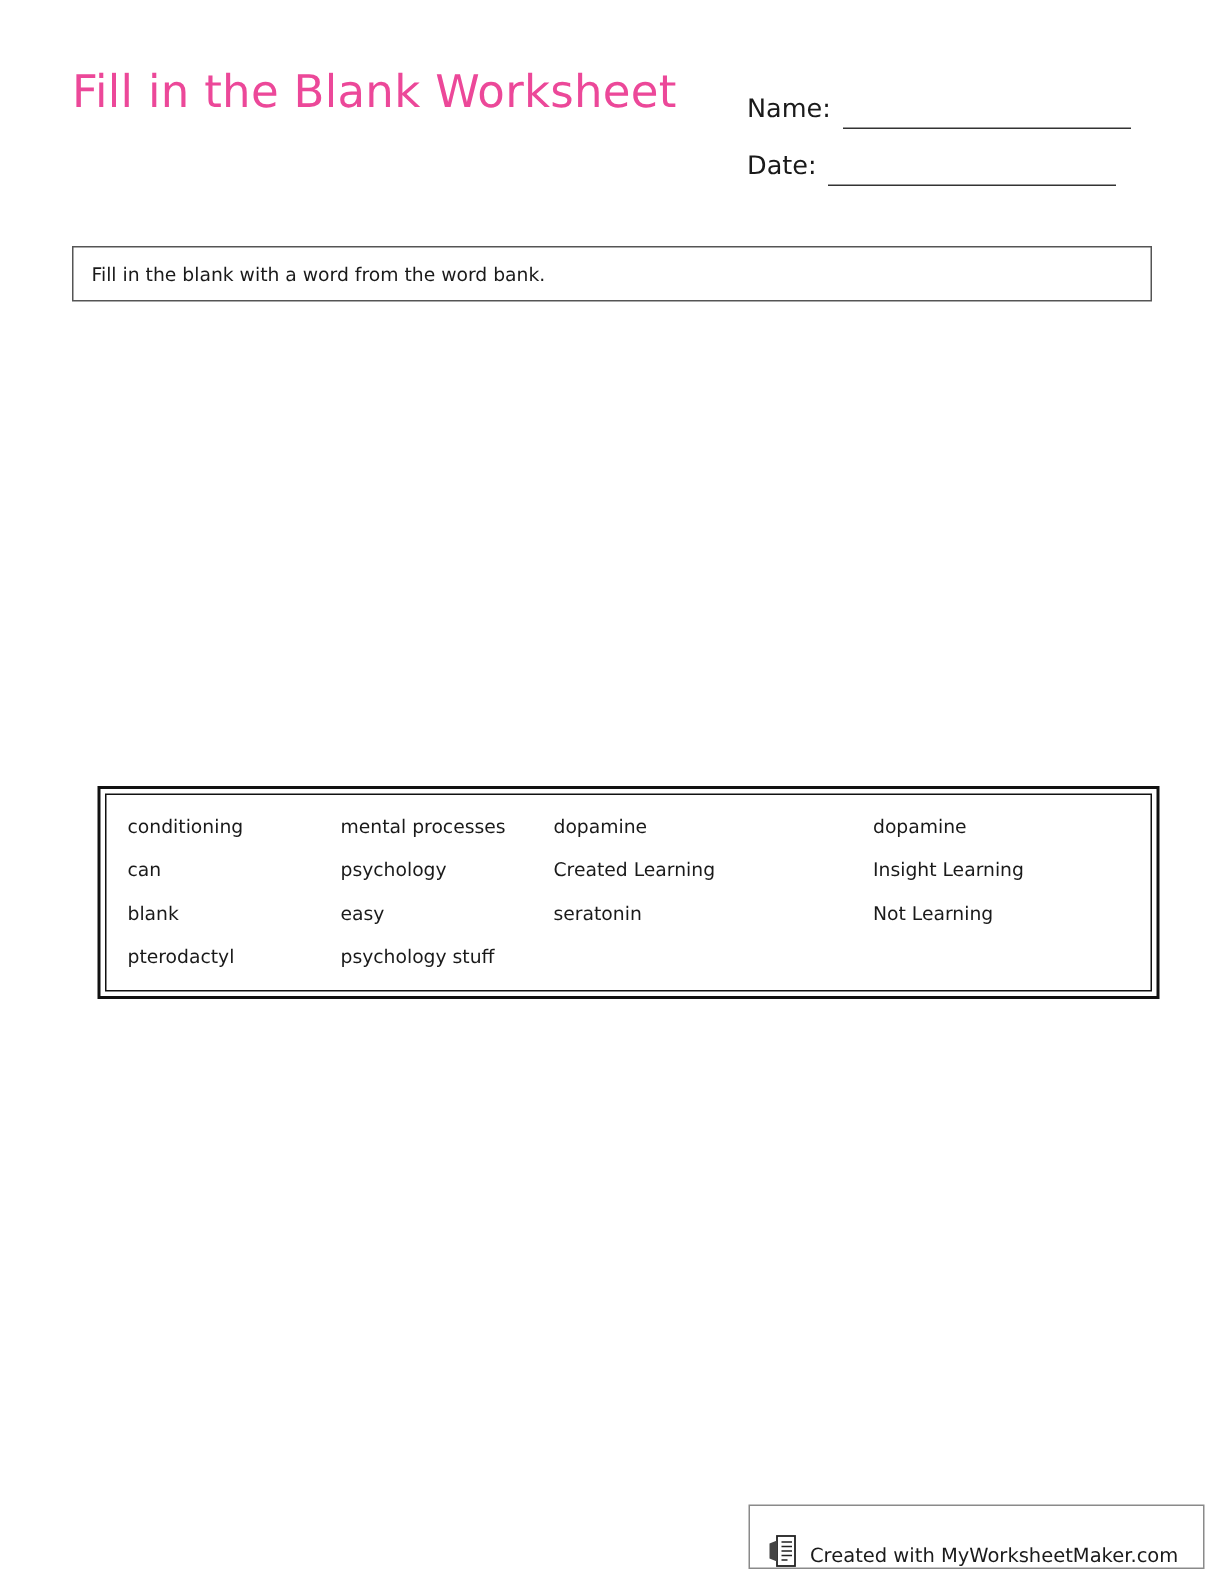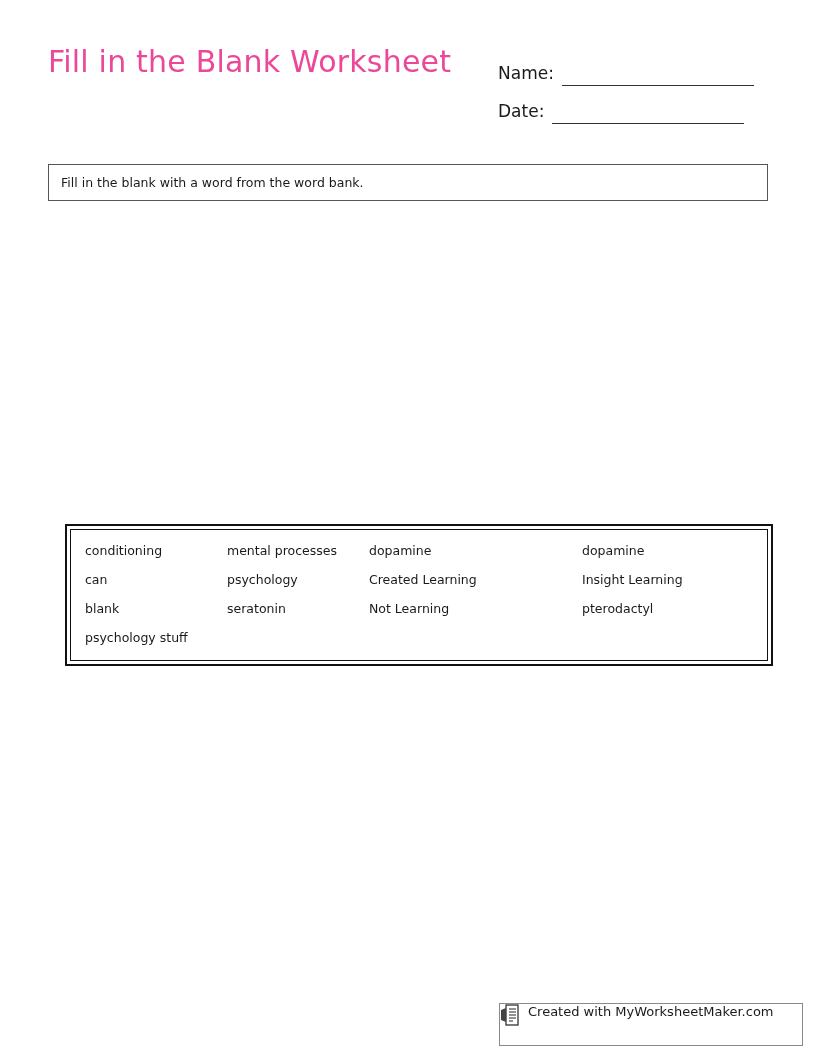--- a/index.html
+++ b/index.html
@@ -113,22 +113,22 @@
   .footer-badge {
     position: absolute;
     left: 499px;
     top: 1003px;
     width: 304px;
     height: 43px;
     border: 1px solid #8a8a8a;
     box-sizing: border-box;
     background: #ffffff;
     display: flex;
-    align-items: flex-start;
-    padding-left: 0;
+    align-items: flex-end;
+    padding-left: 12px;
   }
   .footer-logo {
     width: 20px;
     height: 22px;
     margin-right: 8px;
     flex: 0 0 auto;
     position: relative;
   }
   .footer-text {
     font-size: 13px;
@@ -165,20 +165,21 @@
       <div class="word-grid">
         <span class="word-cell">conditioning</span>
         <span class="word-cell">mental processes</span>
         <span class="word-cell">dopamine</span>
         <span class="word-cell">dopamine</span>
         <span class="word-cell">can</span>
         <span class="word-cell">psychology</span>
         <span class="word-cell">Created Learning</span>
         <span class="word-cell">Insight Learning</span>
         <span class="word-cell">blank</span>
+        <span class="word-cell">easy</span>
         <span class="word-cell">seratonin</span>
         <span class="word-cell">Not Learning</span>
         <span class="word-cell">pterodactyl</span>
         <span class="word-cell">psychology stuff</span>
       </div>
     </div>
   </div>
 
   <div class="footer-badge">
     <span class="footer-logo">

